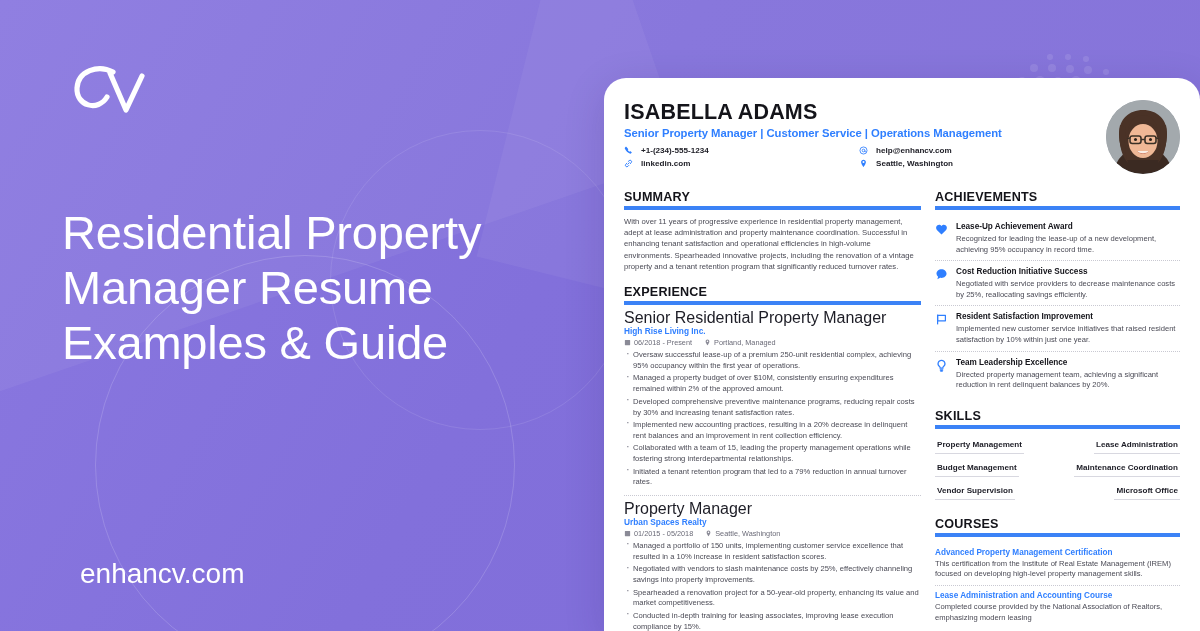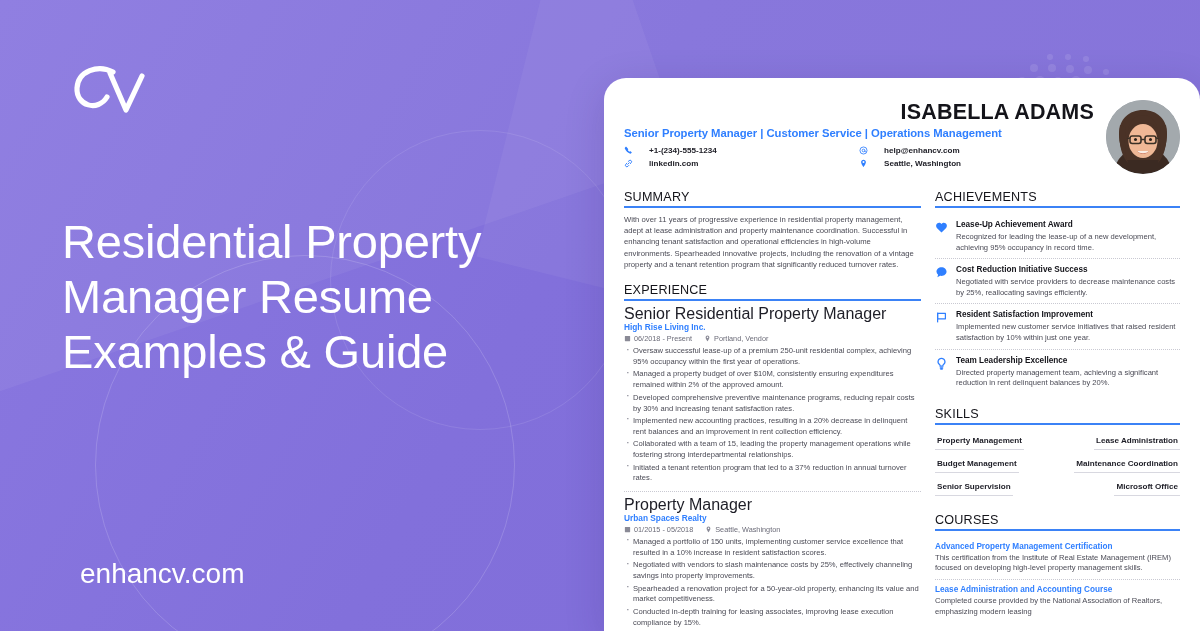--- a/index.html
+++ b/index.html
@@ -41,21 +41,21 @@
   .bg-dots {
     position: absolute; left: 1000px; top: 40px;
     width: 190px; height: 90px;
     opacity: .5;
   }
 
   
   .left { position: absolute; left: 0; top: 0; width: 600px; height: 631px; }
   .logo { position: absolute; left: 68px; top: 62px; width: 82px; height: 62px; }
   .headline {
-    position: absolute; left: 62px; top: 214px; width: 500px;
+    position: absolute; left: 62px; top: 205px; width: 500px;
     color: #fff; font-size: 47px; line-height: 55px;
     font-weight: 400; letter-spacing: -0.2px;
   }
   .brand {
     position: absolute; left: 80px; top: 558px;
     color: #fff; font-size: 28px; font-weight: 400;
   }
 
   
   .card {
@@ -66,51 +66,51 @@
     overflow: hidden;
     box-shadow: 0 10px 40px rgba(40,20,90,0.16);
   }
   .card-inner { padding: 22px 20px 0 20px; }
 
   
   .rhead { display: flex; align-items: flex-start; }
   .rhead-txt { flex: 1; min-width: 0; }
   .cand-name {
     font-size: 21.5px; font-weight: 700; color: #14141a;
-    letter-spacing: 0.2px; line-height: 24px; text-align: right;
+    letter-spacing: 0.2px; line-height: 24px;
   }
   .cand-title {
     font-size: 11.3px; font-weight: 700; color: #2f7fff;
     margin-top: 3px; letter-spacing: -0.05px;
   }
   .contacts {
     display: flex; flex-wrap: wrap; margin-top: 5px;
     font-size: 8.1px; font-weight: 700; color: #22222a;
   }
   .contact {
     width: 50%; display: flex; align-items: center;
-    gap: 16px; line-height: 13px; height: 13px;
+    gap: 8px; line-height: 13px; height: 13px;
   }
   .contact .ic { color: #2f7fff; width: 9px; height: 9px; display:inline-flex; align-items:center; justify-content:center; flex: 0 0 9px;}
   .photo {
     width: 74px; height: 74px; border-radius: 50%;
     margin-left: 12px; flex: 0 0 74px; overflow: hidden;
     background: #9aa0a6; position: relative;
   }
   .photo svg { display:block; width:100%; height:100%; }
 
   
   .body { display: flex; margin-top: 16px; gap: 14px; }
   .col-main { width: 297px; flex: 0 0 297px; }
   .col-side { flex: 1; min-width: 0; }
 
   .sec-h {
-    font-size: 12.6px; font-weight: 400; color: #14141a;
+    font-size: 12.6px; font-weight: 700; color: #14141a;
     letter-spacing: 0.2px; padding-bottom: 2px;
-    border-bottom: 2px solid #3b82f6; margin-bottom: 6px;
+    border-bottom: 4px solid #3b82f6; margin-bottom: 6px;
   }
   .sec + .sec { margin-top: 13px; }
 
   .para { font-size: 7.7px; line-height: 11.2px; color: #4a4a55; }
 
   .job { padding-bottom: 5px; }
   .job + .job { border-top: 1px dotted #c9c9d2; padding-top: 6px; }
   .job-title { font-size: 16px; color: #1d1d26; font-weight: 400; line-height: 14px;}
   .job-co { font-size: 8.3px; font-weight: 700; color: #2f7fff; margin-top: 1px; }
   .job-meta {
@@ -310,30 +310,30 @@
                     </svg>
                   </span>
                   <span>06/2018 - Present</span>
                 </span>
             <span class="m">
                   <span class="ic">
                     <svg viewBox="0 0 16 16" width="7" height="7" fill="currentColor">
                       <path d="M8 1.2c-2.4 0-4.3 1.9-4.3 4.3 0 3.2 4.3 9 4.3 9s4.3-5.8 4.3-9c0-2.4-1.9-4.3-4.3-4.3zm0 6a1.8 1.8 0 1 1 0-3.6 1.8 1.8 0 0 1 0 3.6z"></path>
                     </svg>
                   </span>
-                  <span>Portland, Vendor</span>
+                  <span>Portland, Managed</span>
                 </span>
           </div>
           <ul class="bul">
             <li>Oversaw successful lease-up of a premium 250-unit residential complex, achieving 95% occupancy within the first year of operations.</li>
             <li>Managed a property budget of over $10M, consistently ensuring expenditures remained within 2% of the approved amount.</li>
             <li>Developed comprehensive preventive maintenance programs, reducing repair costs by 30% and increasing tenant satisfaction rates.</li>
             <li>Implemented new accounting practices, resulting in a 20% decrease in delinquent rent balances and an improvement in rent collection efficiency.</li>
             <li>Collaborated with a team of 15, leading the property management operations while fostering strong interdepartmental relationships.</li>
-            <li>Initiated a tenant retention program that led to a 37% reduction in annual turnover rates.</li>
+            <li>Initiated a tenant retention program that led to a 79% reduction in annual turnover rates.</li>
           </ul>
         </div>
 
         <div class="job">
           <div class="job-title">Property Manager</div>
           <div class="job-co">Urban Spaces Realty</div>
           <div class="job-meta">
             <span class="m">
                   <span class="ic">
                     <svg viewBox="0 0 16 16" width="7" height="7" fill="currentColor">
@@ -419,21 +419,21 @@
         </div>
       </div>
 
       <div class="sec">
         <div class="sec-h">SKILLS</div>
         <div class="skills">
           <span class="skill">Property Management</span>
           <span class="skill">Lease Administration</span>
           <span class="skill">Budget Management</span>
           <span class="skill">Maintenance Coordination</span>
-          <span class="skill">Senior Supervision</span>
+          <span class="skill">Vendor Supervision</span>
           <span class="skill">Microsoft Office</span>
         </div>
       </div>
 
       <div class="sec">
         <div class="sec-h">COURSES</div>
         <div class="course">
           <div class="course-t">Advanced Property Management Certification</div>
           <div class="course-d">This certification from the Institute of Real Estate Management (IREM) focused on developing high-level property management skills.</div>
         </div>

